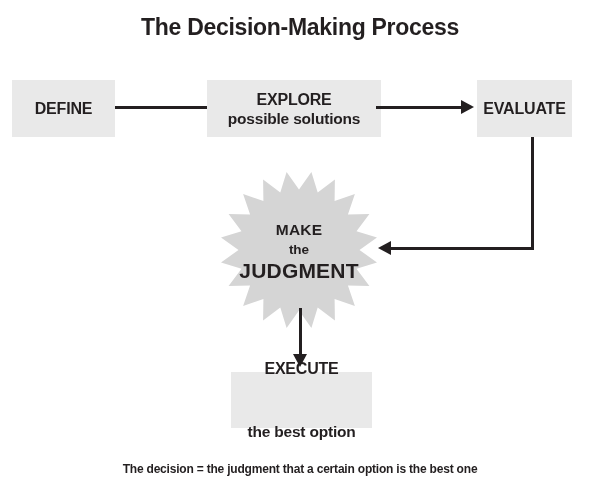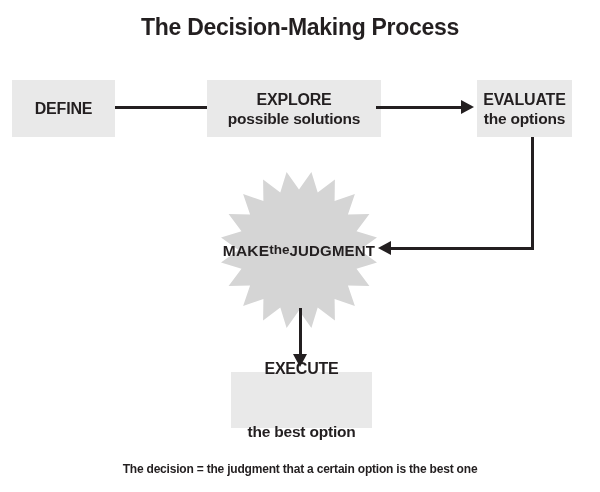--- a/index.html
+++ b/index.html
@@ -80,30 +80,30 @@
     height: 160px;
   }
   .starburst-svg polygon { fill: var(--star-fill); }
   .star-label {
     position: absolute;
     left: 219px;
     top: 170px;
     width: 160px;
     height: 160px;
     display: flex;
-    flex-direction: row;
+    flex-direction: column;
     align-items: center;
     justify-content: center;
     text-align: center;
     font-weight: bold;
     color: var(--ink);
   }
   .star-label .s1 { font-size: 15.5px; line-height: 21px; letter-spacing: 0.2px; }
   .star-label .s2 { font-size: 13.5px; line-height: 20px; }
-  .star-label .s3 { font-size: 15px; line-height: 21px; letter-spacing: 0.2px; }
+  .star-label .s3 { font-size: 21px; line-height: 21px; letter-spacing: 0.2px; }
 
   .caption {
     position: absolute;
     top: 462px;
     left: 0;
     width: 600px;
     text-align: center;
     font-size: 12px;
     font-weight: bold;
     letter-spacing: -0.2px;
@@ -127,21 +127,20 @@
   <div class="box box-explore">
     <span class="l1">EXPLORE</span>
     <span class="l2">possible solutions</span>
   </div>
 
   <div class="hline line-2"></div>
   <div class="head head-right head-2"></div>
 
   <div class="box box-evaluate">
     <span class="l1">EVALUATE</span>
-    <span class="l2">the options</span>
   </div>
 
   <div class="vline elbow-v"></div>
   <div class="hline elbow-h"></div>
   <div class="head head-left head-3"></div>
 
   <svg class="starburst-svg" viewBox="0 0 160 160" aria-hidden="true">
     <polygon points="140.5,80.0 158.0,67.6 137.5,61.3 150.4,44.1 128.9,44.4 135.9,24.1 115.6,31.1 115.9,9.6 98.7,22.5 92.4,2.0 80.0,19.5 67.6,2.0 61.3,22.5 44.1,9.6 44.4,31.1 24.1,24.1 31.1,44.4 9.6,44.1 22.5,61.3 2.0,67.6 19.5,80.0 2.0,92.4 22.5,98.7 9.6,115.9 31.1,115.6 24.1,135.9 44.4,128.9 44.1,150.4 61.3,137.5 67.6,158.0 80.0,140.5 92.4,158.0 98.7,137.5 115.9,150.4 115.6,128.9 135.9,135.9 128.9,115.6 150.4,115.9 137.5,98.7 158.0,92.4"></polygon>
   </svg>
   <div class="star-label">

